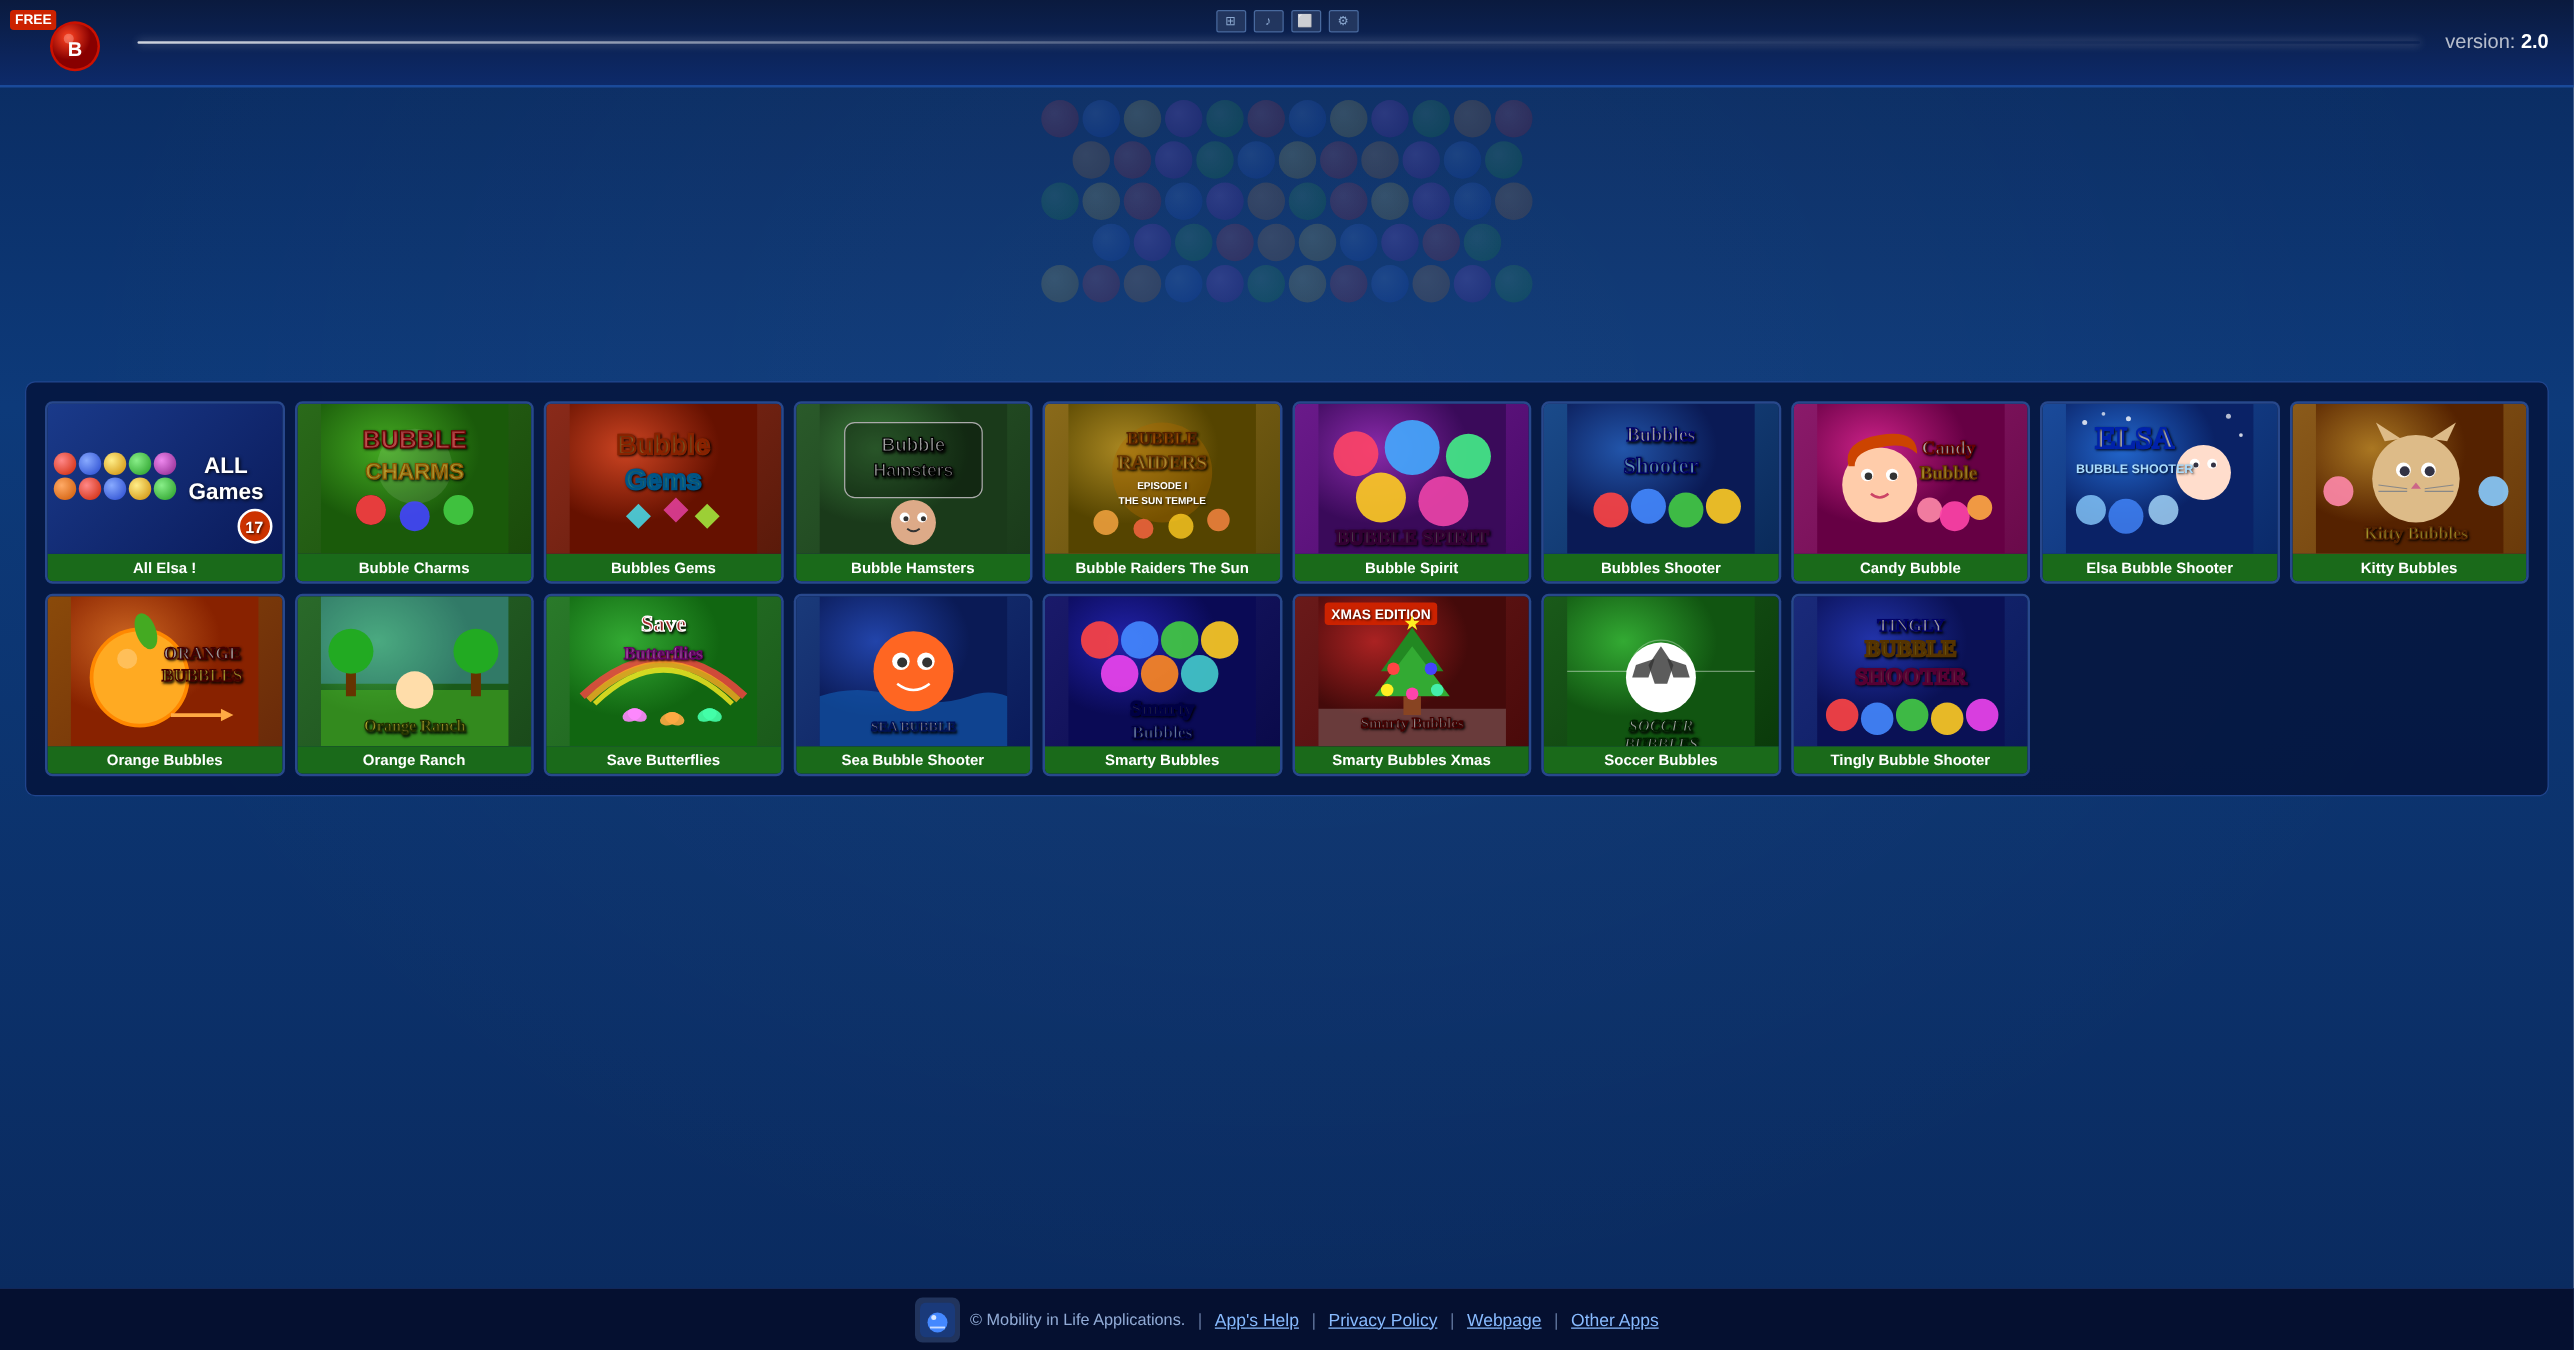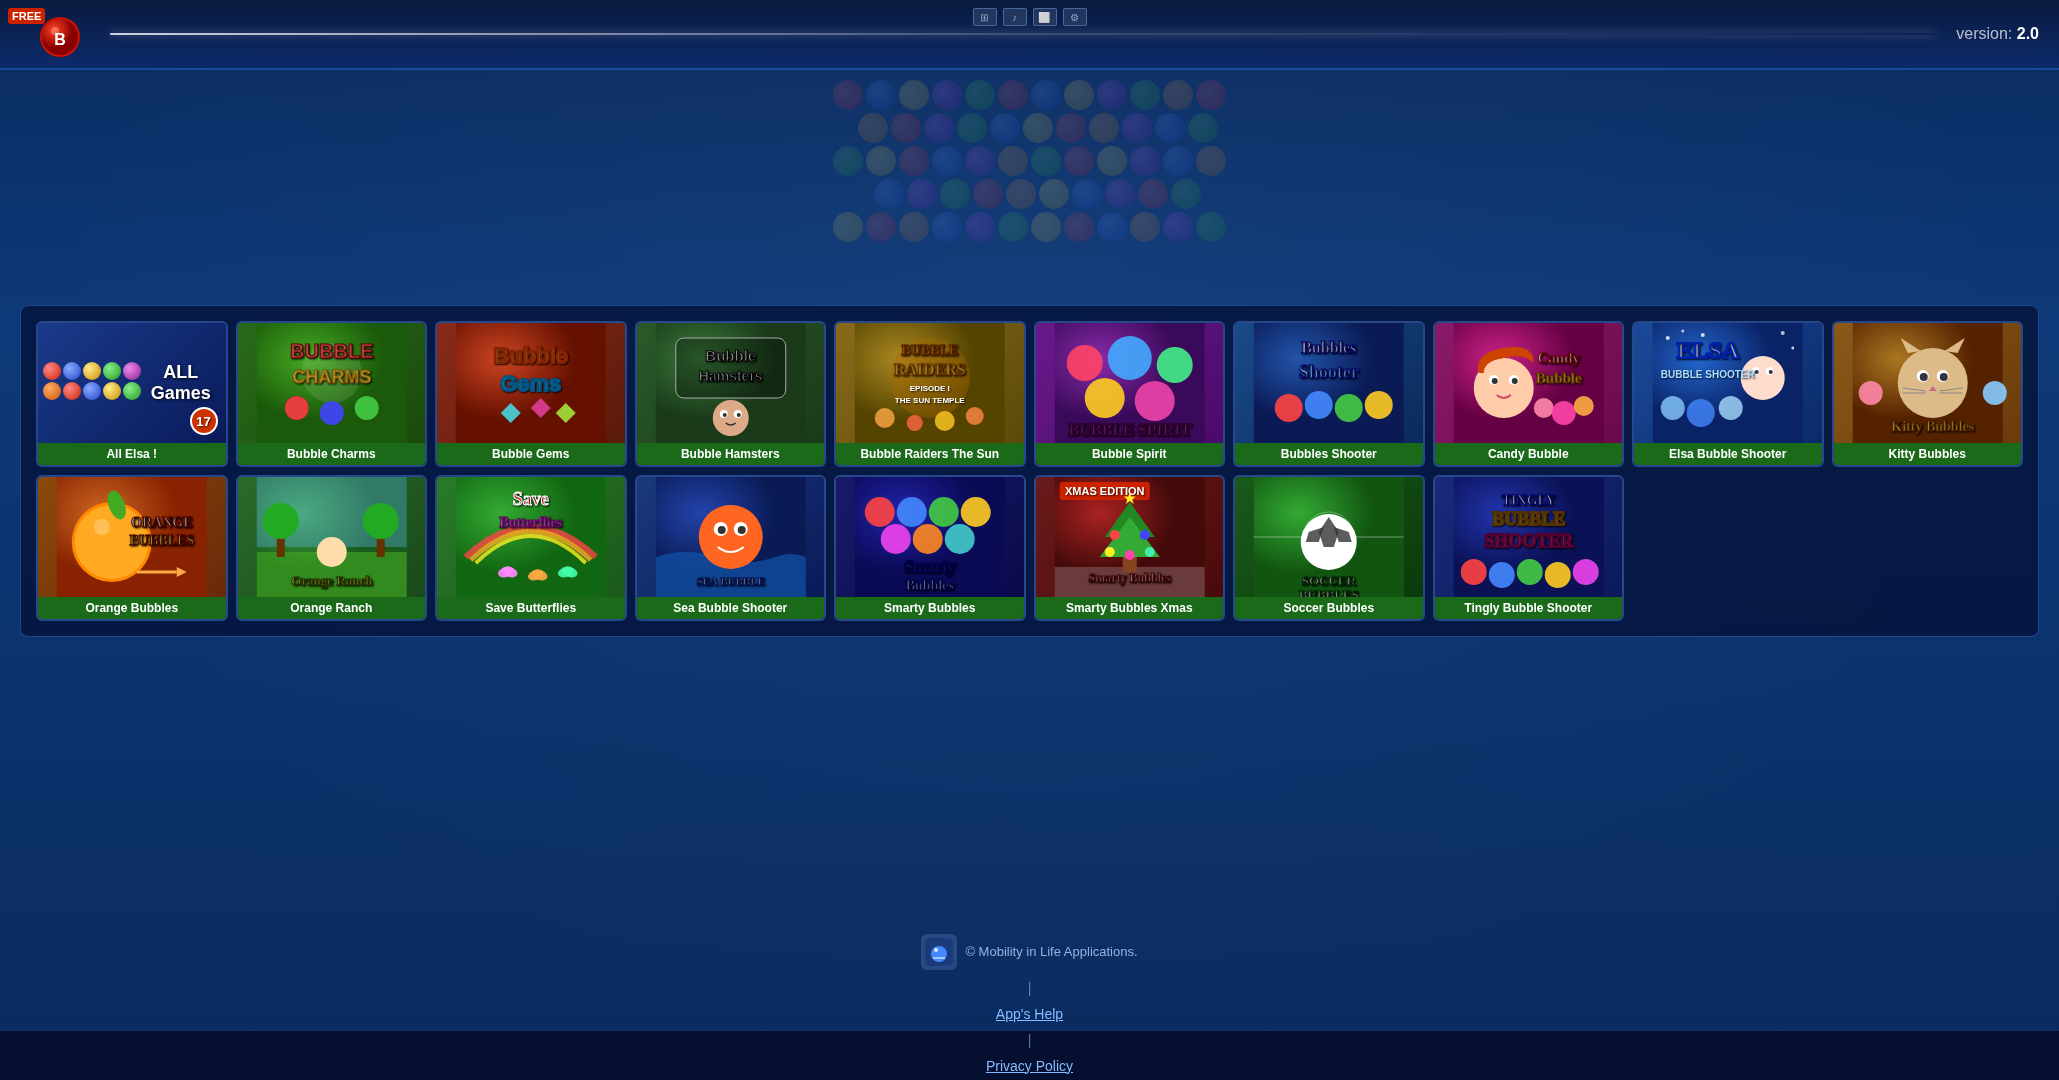--- a/index.html
+++ b/index.html
@@ -251,20 +251,21 @@
     .thumb-smarty-bubbles {
       background: linear-gradient(135deg, #1a1a6a 0%, #0a0a4a 100%);
     }
 
     .thumb-smarty-xmas {
       background: linear-gradient(135deg, #6a1a1a 0%, #4a0a0a 100%);
     }
 
     .thumb-soccer-bubbles {
       background: linear-gradient(135deg, #1a5a1a 0%, #0a3a0a 100%);
+      font-style: italic;
     }
 
     .thumb-tingly {
       background: linear-gradient(135deg, #1a2a7a 0%, #0a1a5a 100%);
     }
 
     
     .all-games-badge {
       position: absolute;
       bottom: 8px;
@@ -303,21 +304,20 @@
       left: 0;
       right: 0;
       height: 50px;
       display: flex;
       align-items: center;
       justify-content: center;
       gap: 10px;
       color: rgba(180,210,255,0.8);
       font-size: 14px;
       z-index: 10;
-      flex-direction: column;
     }
 
     .footer-logo {
       display: flex;
       align-items: center;
       gap: 8px;
     }
 
     .footer-logo-icon {
       width: 36px;
@@ -543,21 +543,21 @@
             </defs>
             <rect width="150" height="120" fill="url(#gg1)"></rect>
             <text x="75" y="40" text-anchor="middle" fill="#ffaa44" font-size="22" font-weight="900" font-family="Impact,Arial" stroke="#882200" stroke-width="2">Bubble</text>
             <text x="75" y="68" text-anchor="middle" fill="#44eeff" font-size="22" font-weight="900" font-family="Impact,Arial" stroke="#005588" stroke-width="2">Gems</text>
 
             <polygon points="45,90 55,80 65,90 55,100" fill="#44eeff" opacity="0.8"></polygon>
             <polygon points="75,85 85,75 95,85 85,95" fill="#ee44aa" opacity="0.8"></polygon>
             <polygon points="100,90 110,80 120,90 110,100" fill="#aaff44" opacity="0.8"></polygon>
           </svg>
         </div>
-        <div class="game-label">Bubble Gems</div>
+        <div class="game-label">Bubbles Gems</div>
       </div>
 
       <div class="game-card">
         <div class="game-thumb thumb-bubble-hamsters">
           <svg viewBox="0 0 150 120" width="100%" height="100%">
             <defs>
               <radialGradient id="gh1" cx="30%" cy="30%">
                 <stop offset="0%" stop-color="#3a7a3a"></stop>
                 <stop offset="100%" stop-color="#1a3a1a"></stop>
               </radialGradient>

